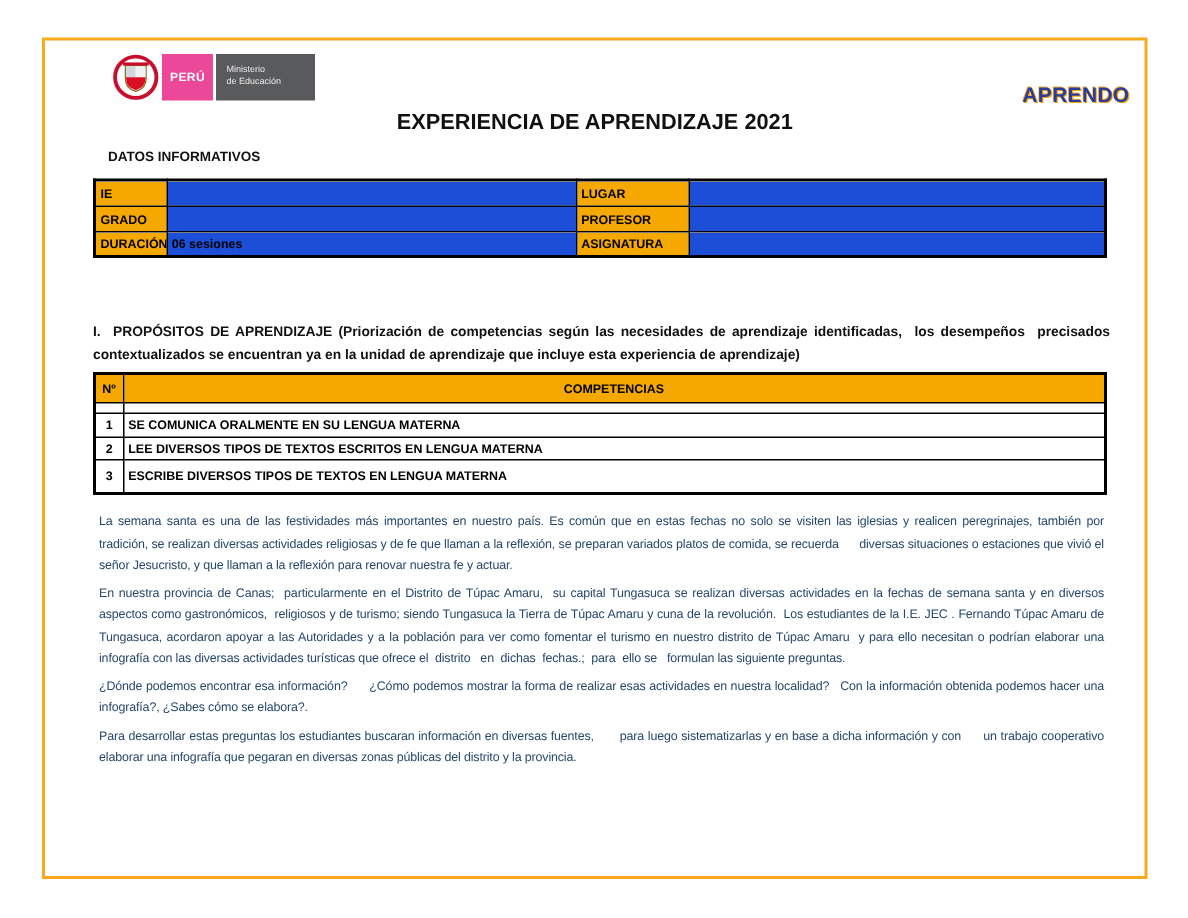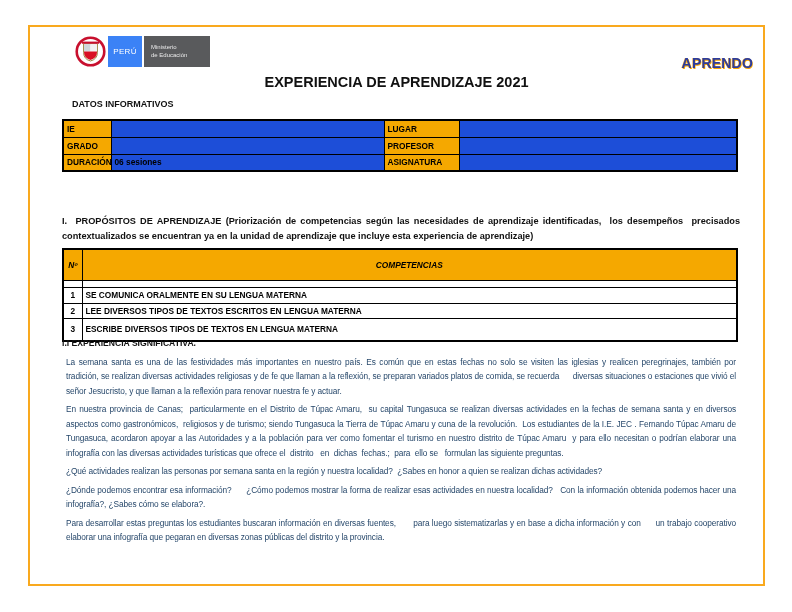--- a/index.html
+++ b/index.html
@@ -10,21 +10,21 @@
   .page {
     position:absolute; left:28px; top:25px; width:737px; height:561px;
     border:2px solid #F9A91E; background:#fff; box-sizing:border-box;
   }
   .abs { position:absolute; }
 
   
   .logo-block { left:45px; top:9px; display:flex; gap:2px; height:31px; align-items:stretch; }
   .emblem { width:31px; height:31px; align-self:center; }
   .box-red {
-    width:34px; background:#3b82f6; color:#fff; font-size:8px; font-weight:normal;
+    width:34px; background:#ec4899; color:#fff; font-size:8px; font-weight:bold;
     display:flex; align-items:center; justify-content:center; letter-spacing:.3px;
   }
   .box-gray {
     width:66px; background:#595A5C; color:#E9E9E9; font-size:6px; line-height:7.5px;
     display:flex; flex-direction:column; justify-content:center; padding-left:7px; box-sizing:border-box;
   }
   .aprendo { left:598px; top:28px; width:125px; text-align:right; }
   .aprendo-title {
     font-size:14px; font-weight:900; color:#2B3C9E; letter-spacing:.2px;
     text-shadow:0.7px 0.7px 0 #F7A600, -0.5px -0.5px 0 #F9B13C;
@@ -51,21 +51,21 @@
   }
   .cell-label { background:#F5A800; }
   .cell-value { background:#1d4ed8;margin-left:29px; }
   .info-table { left:32px; top:92px; width:674px; }
   .info-table tr { height:17px; }
   .titulo-table { left:32px; top:154px; width:674px; }
   .titulo-table tr { height:17px; }
   .comp-table { left:32px; top:221px; width:674px; }
   .comp-table .num { text-align:center; padding:0 1px; }
   .comp-table .hdr { text-align:center; }
-  .h19{height:31px;font-style:italic;} .h7{height:7px;} .h16{height:16px;} .h15{height:15px;} .h23{height:23px;}
+  .h19{height:19px;} .h7{height:7px;} .h16{height:16px;} .h15{height:15px;} .h23{height:23px;}
 
   
   .exp { left:32px; top:309px; width:678px; }
   .exp-heading { font-size:8.6px; font-weight:bold; color:#111; line-height:14.5px; }
   .exp p {
     margin:4px; font-size:8.3px; line-height:14.5px; color:#27486B;
     white-space:pre-wrap; letter-spacing:-0.1px; text-align:justify;
   }
 </style>
 </head>
@@ -152,21 +152,19 @@
       <td>LEE DIVERSOS TIPOS DE TEXTOS ESCRITOS EN LENGUA MATERNA</td>
     </tr>
     <tr class="h23">
       <td class="num">3</td>
       <td>ESCRIBE DIVERSOS TIPOS DE TEXTOS EN LENGUA MATERNA</td>
     </tr>
   </tbody>
     </table>
 
   <div class="abs exp">
-    <div class="exp-heading">I.I EXPERIENCIA SIGNIFICATIVA.</div>
     <p>La semana santa es una de las festividades más importantes en nuestro país. Es común que en estas fechas no solo se visiten las iglesias y realicen peregrinajes, también por      tradición, se realizan diversas actividades religiosas y de fe que llaman a la reflexión, se preparan variados platos de comida, se recuerda      diversas situaciones o estaciones que vivió el señor Jesucristo, y que llaman a la reflexión para renovar nuestra fe y actuar.</p>
     <p>En nuestra provincia de Canas;  particularmente en el Distrito de Túpac Amaru,  su capital Tungasuca se realizan diversas actividades en la fechas de semana santa y en diversos aspectos como gastronómicos,  religiosos y de turismo; siendo Tungasuca la Tierra de Túpac Amaru y cuna de la revolución.  Los estudiantes de la I.E. JEC . Fernando Túpac Amaru de Tungasuca, acordaron apoyar a las Autoridades y a la población para ver como fomentar el turismo en nuestro distrito de Túpac Amaru  y para ello necesitan o podrían elaborar una infografía con las diversas actividades turísticas que ofrece el  distrito   en  dichas  fechas.;  para  ello se   formulan las siguiente preguntas.</p>
-    <p>¿Qué actividades realizan las personas por semana santa en la región y nuestra localidad?  ¿Sabes en honor a quien se realizan dichas actividades?</p>
     <p>¿Dónde podemos encontrar esa información?      ¿Cómo podemos mostrar la forma de realizar esas actividades en nuestra localidad?   Con la información obtenida podemos hacer una infografía?, ¿Sabes cómo se elabora?.</p>
     <p>Para desarrollar estas preguntas los estudiantes buscaran información en diversas fuentes,       para luego sistematizarlas y en base a dicha información y con      un trabajo cooperativo elaborar una infografía que pegaran en diversas zonas públicas del distrito y la provincia.</p>
   </div>
 
 </div>
 
 </body></html>

